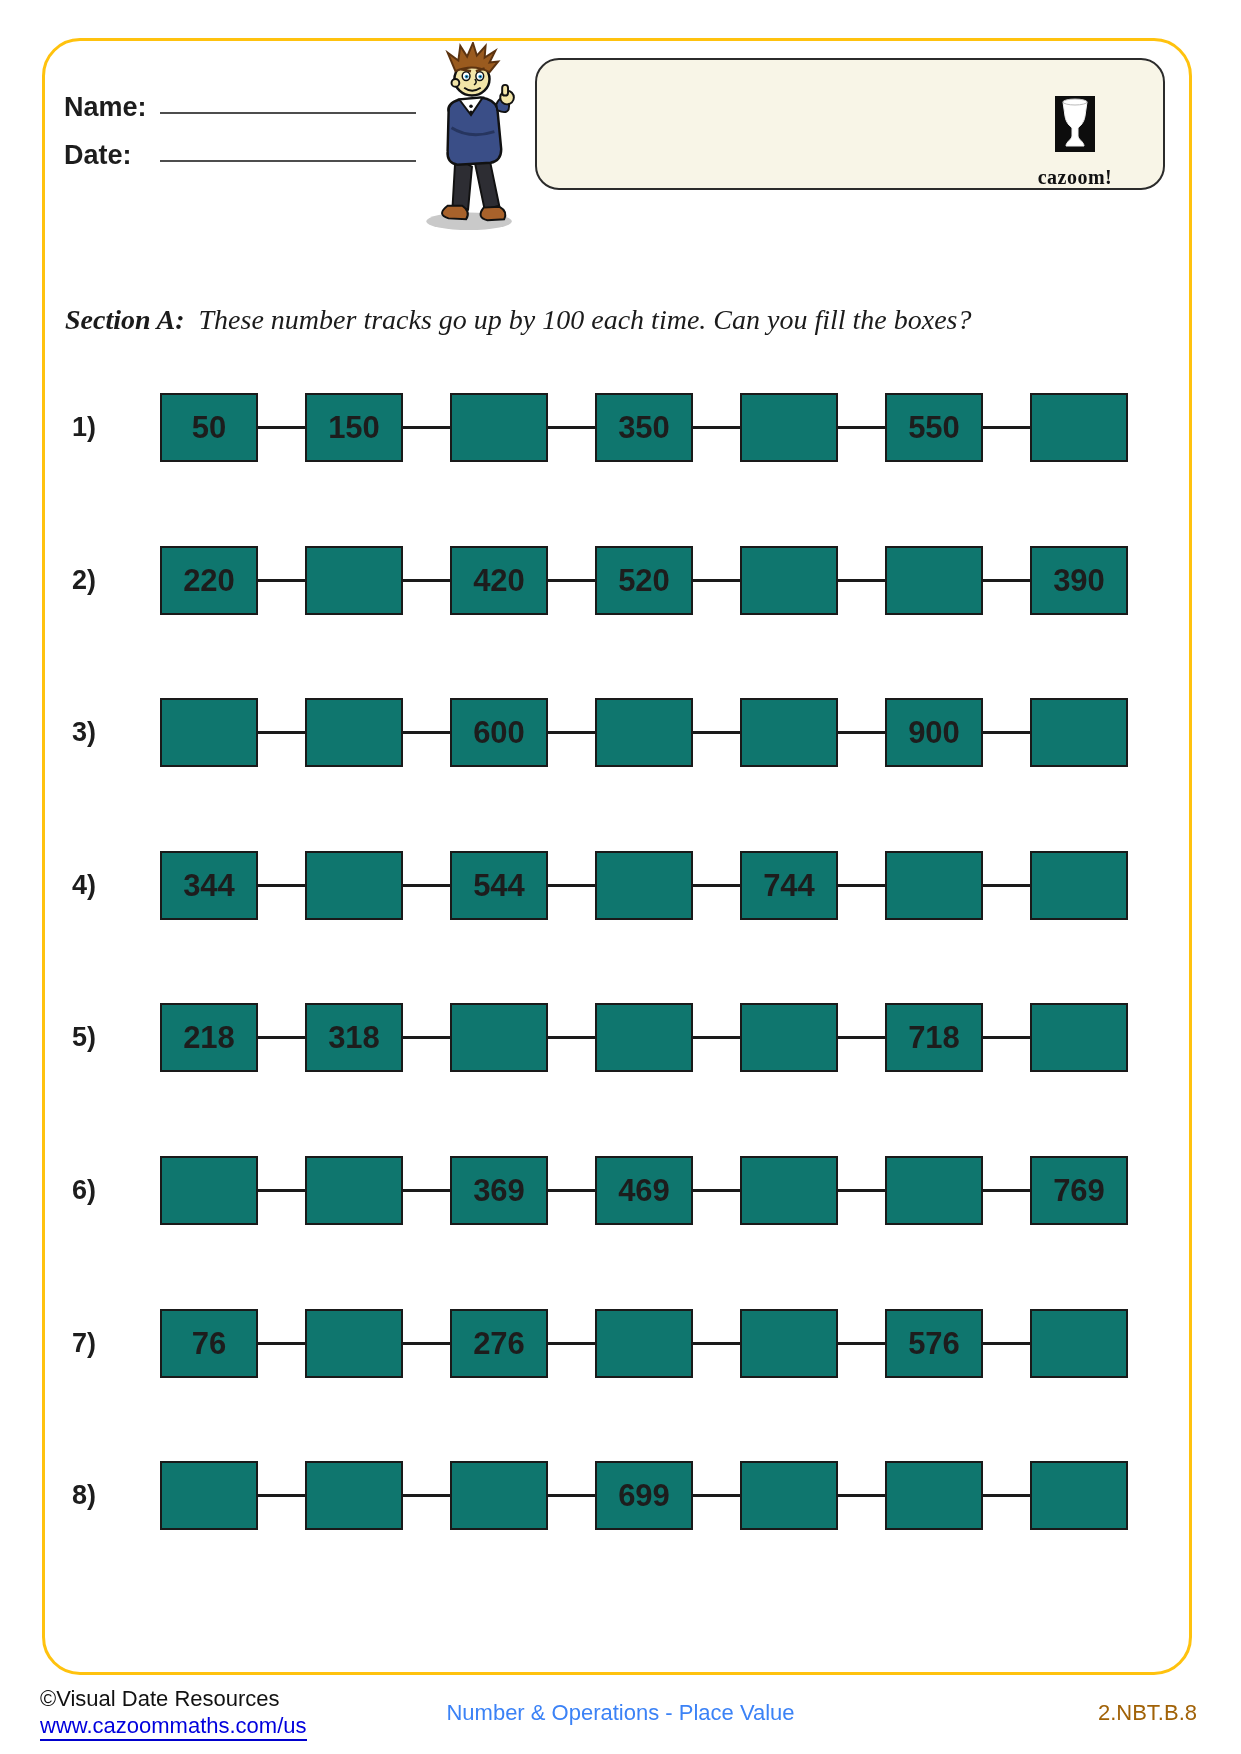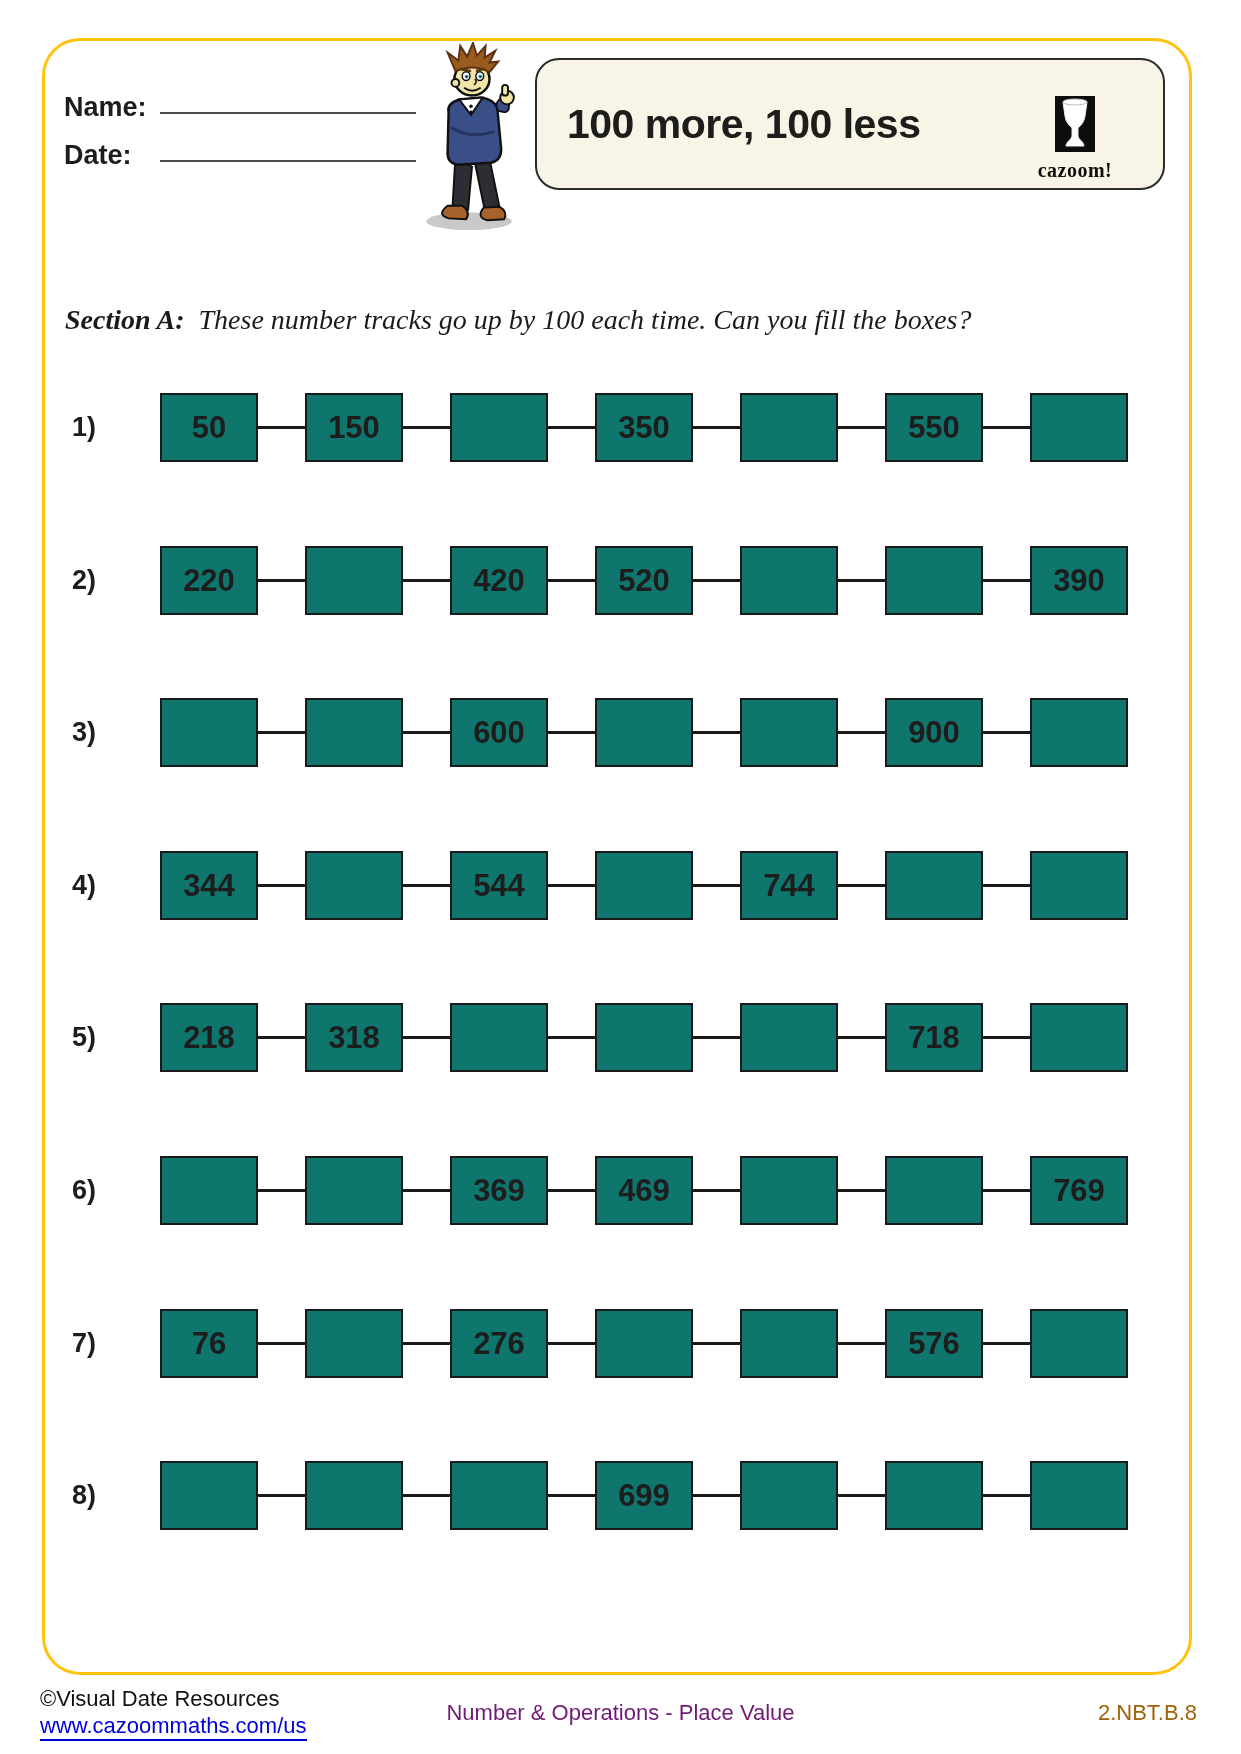--- a/index.html
+++ b/index.html
@@ -30,21 +30,21 @@
     position: absolute; left: 535px; top: 58px; width: 630px; height: 132px;
     background: #F8F5E7; border: 2.5px solid #2b2b2b; border-radius: 24px;
   }
   .title-text {
     position: absolute; left: 30px; top: 0; height: 100%;
     display: flex; align-items: center;
     font-size: 41px; font-weight: bold; letter-spacing: -0.5px; color: #1d1d1b;
   }
   .logo { position: absolute; right: 38px; top: 36px; width: 100px; text-align: center; }
   .logo-drum { display: block; margin: 0 auto; }
-  .logo-word { font-family: "Liberation Serif", serif; font-weight: bold; font-size: 20px; letter-spacing: 0.5px; color:#111; margin-top: 7px; }
+  .logo-word { font-family: "Liberation Serif", serif; font-weight: bold; font-size: 20px; letter-spacing: 0.5px; color:#111; margin-top: 14px; }
   
   .section-line {
     position: absolute; left: 65px; top: 304px; width: 1060px;
     font-family: "Liberation Serif", serif; font-style: italic; font-size: 28px; color:#1b1b1b;
   }
   .section-line b { font-weight: bold; margin-right: 14px; }
   
   .track-row {
     position: absolute; left: 72px; width: 1062px; height: 69px;
     display: flex; align-items: center;
@@ -53,21 +53,21 @@
   .cell {
     flex: none; width: 98px; height: 69px;
     border: 2.5px solid #1a1a1a; background: #0f766e;
     display: flex; align-items: center; justify-content: center;
     font-weight: bold; font-size: 31px; color: #1d1d1d;
   }
   .link-seg { flex: none; width: 47px; height: 3px; background: #1a1a1a; }
   
   .foot-copy { position: absolute; left: 40px; top: 1686px; font-size: 22px; color:#111; }
   .foot-link { position: absolute; left: 40px; top: 1713px; font-size: 22px; color: #0000DD; text-decoration: none; border-bottom: 2px solid #0000CC; }
-  .foot-center { position: absolute; left: 0; right: 0; top: 1700px; text-align: center; font-size: 22px; color:#701a75; }
+  .foot-center { position: absolute; left: 0; right: 0; top: 1700px; text-align: center; font-size: 22px; color:#3b82f6; }
   .foot-code { position: absolute; right: 44px; top: 1700px; font-size: 22px; color:#a16207; }
 </style>
 </head>
 <body>
 
 <div class="sheet-border"></div>
 
 <div class="field-label name-label">Name:</div>
 <div class="write-line name-line"></div>
 <div class="field-label date-label">Date:</div>
@@ -96,21 +96,20 @@
     <circle cx="65.5" cy="35.5" r="2" fill="#2E9FD6"></circle>
   <circle cx="51.5" cy="35.5" r="0.9" fill="#111"></circle>
     <circle cx="65.5" cy="35.5" r="0.9" fill="#111"></circle>
   <path d="M46,28 L56,30" stroke="#5c3310" stroke-width="2.5"></path>
   <path d="M61,30 L70,27" stroke="#5c3310" stroke-width="2.5"></path>
   <path d="M60,38 q3,4 -1,6" fill="none" stroke="#111" stroke-width="1.5"></path>
   <path d="M49,47 Q57,53 66,47" fill="none" stroke="#111" stroke-width="2"></path>
 </svg>
 
 <div class="title-box">
-  <div class="title-text">100 more, 100 less</div>
   <div class="logo">
     <svg class="logo-drum" width="40" height="56" viewBox="0 0 40 56">
       <rect x="0" y="0" width="40" height="56" fill="#0d0d0d"></rect>
       <path d="M8,6 C8,3 32,3 32,6 L30,20 C29,27 25,30 23,32 L23,40 C23,43 29,46 29,50 L11,50 C11,46 17,43 17,40 L17,32 C15,30 11,27 10,20 Z" fill="#ffffff" stroke="#f0f0f0"></path>
       <ellipse cx="20" cy="6" rx="12" ry="3" fill="#ffffff" stroke="#bbb"></ellipse>
     </svg>
     <div class="logo-word">cazoom!</div>
   </div>
 </div>
 

